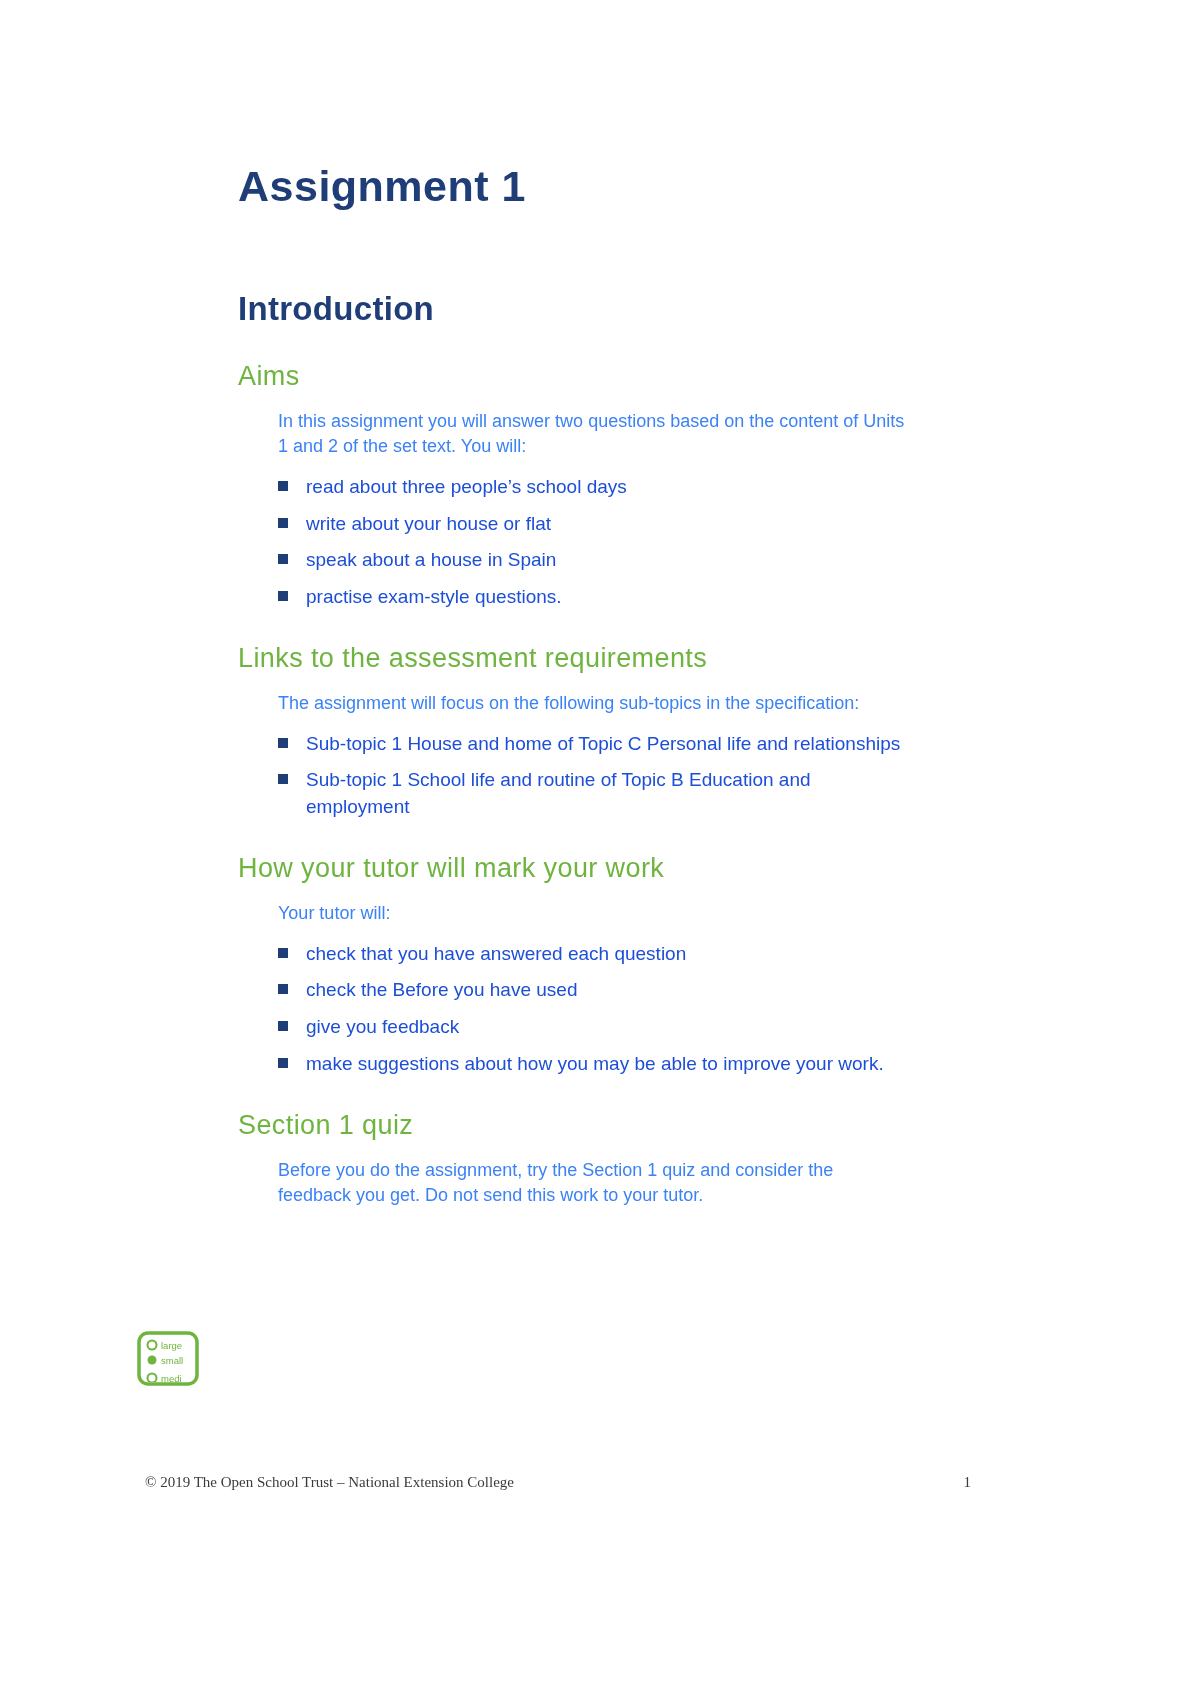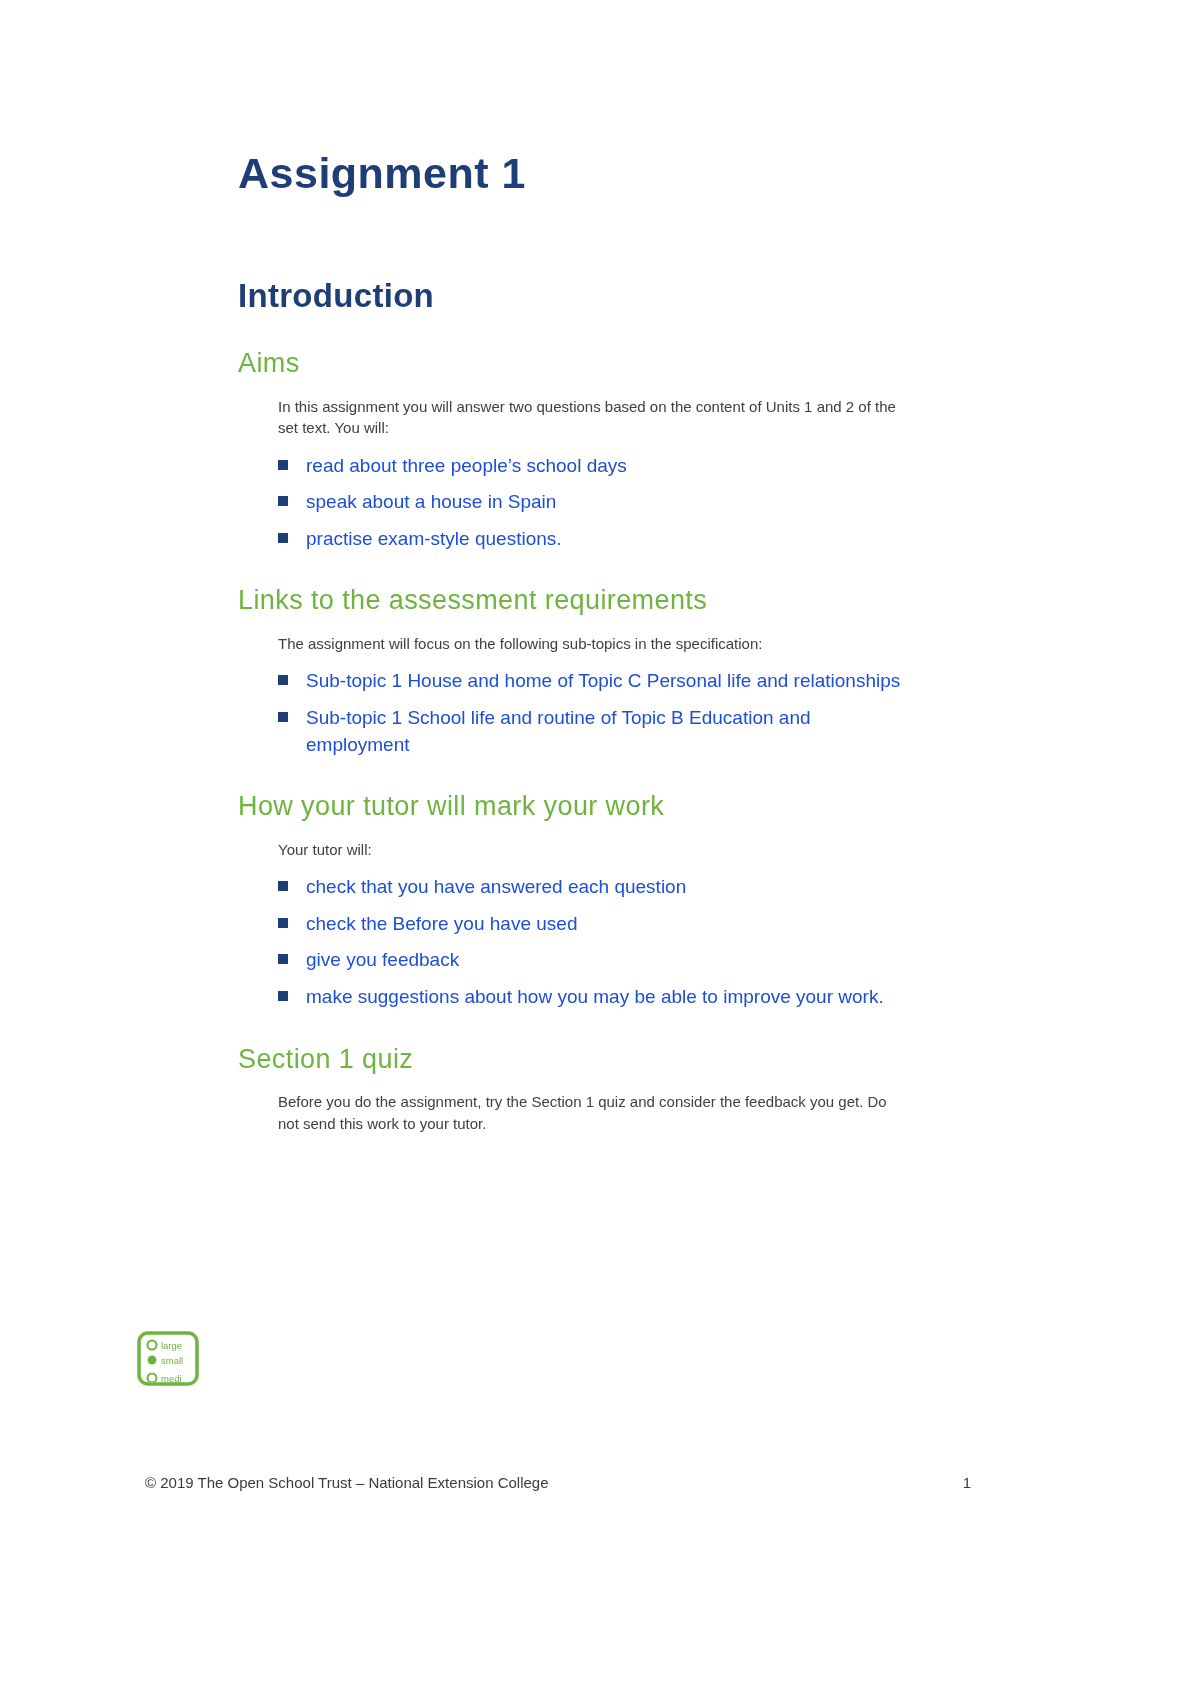--- a/index.html
+++ b/index.html
@@ -8,21 +8,21 @@
     width: 1200px;
     height: 1698px;
     background: #ffffff;
     font-family: "Liberation Sans", sans-serif;
     color: #3b3b3b;
     overflow: hidden;
   }
   .content {
     position: absolute;
     left: 238px;
-    top: 0;
+    top: 13px;
     width: 710px;
   }
   .doc-title {
     margin: 148px 0 0 0;
     font-size: 43px;
     line-height: 1.2;
     font-weight: 700;
     color: #1f3e78;
     letter-spacing: 0.5px;
   }
@@ -38,23 +38,23 @@
     margin: 32px 0 14px 0;
     font-size: 27px;
     line-height: 1.25;
     font-weight: 400;
     color: #6eb43f;
     letter-spacing: 0.4px;
   }
   .body-par {
     margin: 15px 0 12px 40px;
     width: 632px;
-    font-size: 15px;
+    font-size: 18px;
     line-height: 1.42;
-    color: #404040;
+    color: #3b82f6;
   }
   ul.bullets {
     list-style: none;
     margin: 14px 0 26px 40px;
     padding: 0;
     width: 625px;
   }
   ul.bullets li {
     position: relative;
     padding-left: 28px;
@@ -82,37 +82,39 @@
   .footer {
     position: absolute;
     left: 145px;
     top: 1474px;
     width: 826px;
     display: flex;
     justify-content: space-between;
     align-items: baseline;
     font-size: 15px;
     color: #3b3b3b;
+    font-family: Liberation Serif, serif;
   }
 </style>
 </head>
 <body>
 
 <div class="page">
 
   <div class="content">
 
     <h1 class="doc-title">Assignment 1</h1>
 
     <h2 class="section-heading">Introduction</h2>
 
     <h3 class="green-heading">Aims</h3>
     <p class="body-par">In this assignment you will answer two questions based on the content of Units 1 and 2 of the set text. You will:</p>
     <ul class="bullets">
       <li><span class="bullet-sq"></span><span>read about three people’s school days</span></li>
+      <li><span class="bullet-sq"></span><span>write about your house or flat</span></li>
       <li><span class="bullet-sq"></span><span>speak about a house in Spain</span></li>
       <li><span class="bullet-sq"></span><span>practise exam-style questions.</span></li>
     </ul>
 
     <h3 class="green-heading">Links to the assessment requirements</h3>
     <p class="body-par">The assignment will focus on the following sub-topics in the specification:</p>
     <ul class="bullets">
       <li><span class="bullet-sq"></span><span>Sub-topic 1 House and home of Topic C Personal life and relationships</span></li>
       <li><span class="bullet-sq"></span><span>Sub-topic 1 School life and routine of Topic B Education and employment</span></li>
     </ul>

